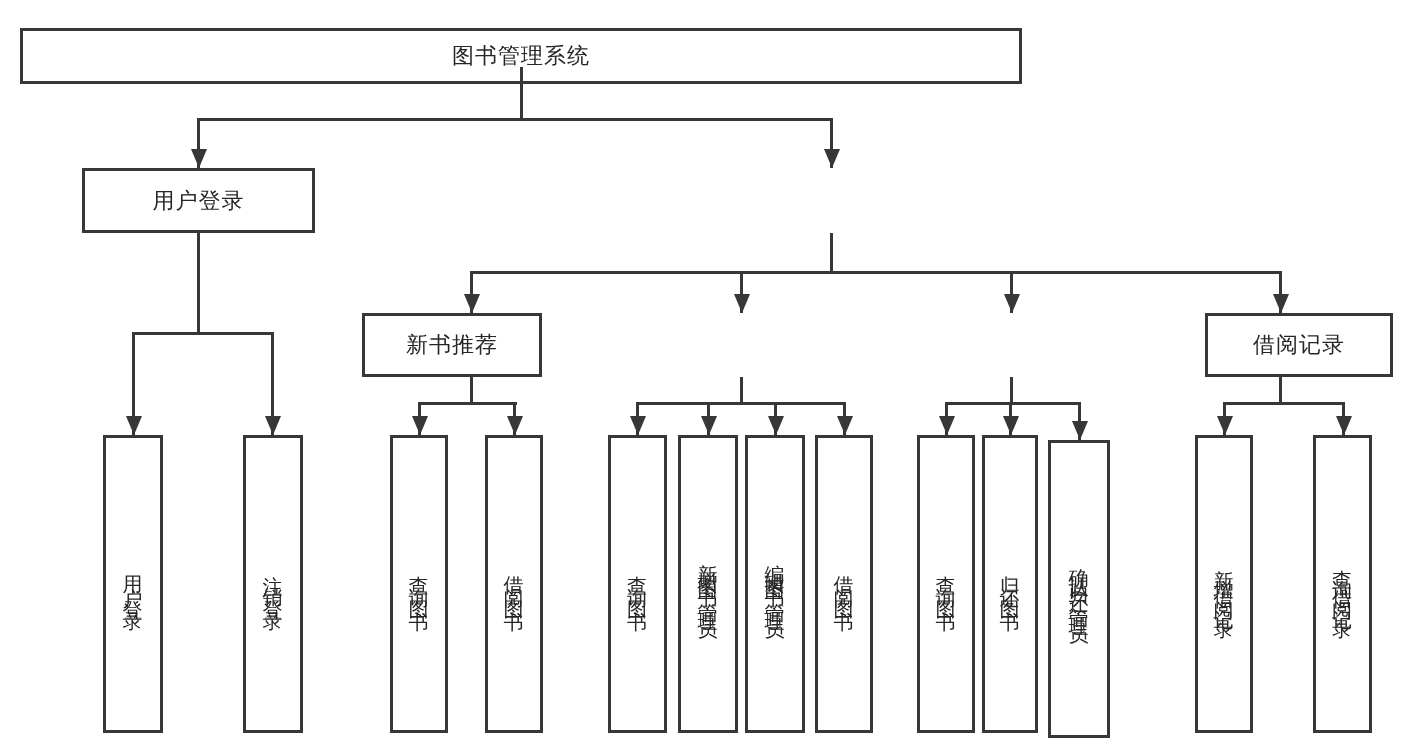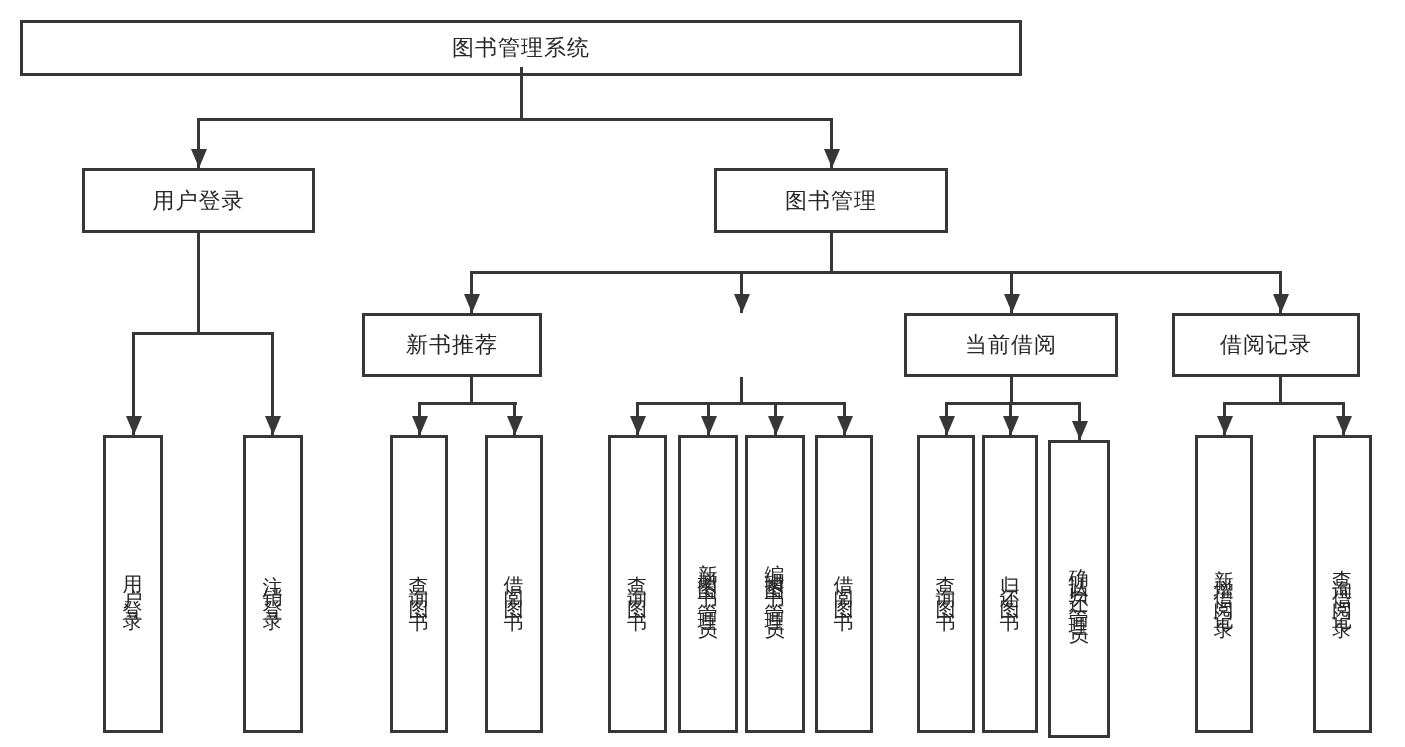--- a/index.html
+++ b/index.html
@@ -87,55 +87,49 @@
     text-shadow: 1px 1px 0 rgba(255,255,255,0.9);
     letter-spacing: 1px;
     pointer-events: none;
   }
 </style>
 </head>
 <body>
 
 <div class="canvas">
 
-  <div class="box" style="left:20px; top:20px; width:1002px; height:56px;">
+  <div class="box" style="left:20px; top:28px; width:1002px; height:56px;">
     <span>图书管理系统</span>
   </div>
 
   <div class="vline" style="left:520px; top:67px; height:53px;"></div>
   <div class="hline" style="left:197px; top:118px; width:636px;"></div>
   <div class="drop" style="left:197px; top:118px; height:50px;"></div>
   <div class="drop" style="left:830px; top:118px; height:50px;"></div>
 
   <div class="box" style="left:82px; top:168px; width:233px; height:65px;">
     <span>用户登录</span>
-  </div>
-  <div class="box" style="left:714px; top:168px; width:234px; height:65px;">
-    <span>图书管理</span>
   </div>
 
   <div class="vline" style="left:197px; top:232px; height:102px;"></div>
   <div class="hline" style="left:132px; top:332px; width:142px;"></div>
   <div class="drop" style="left:132px; top:332px; height:103px;"></div>
   <div class="drop" style="left:271px; top:332px; height:103px;"></div>
 
   <div class="vline" style="left:830px; top:233px; height:40px;"></div>
   <div class="hline" style="left:470px; top:271px; width:812px;"></div>
   <div class="drop" style="left:470px; top:271px; height:42px;"></div>
   <div class="drop" style="left:740px; top:271px; height:42px;"></div>
   <div class="drop" style="left:1010px; top:271px; height:42px;"></div>
   <div class="drop" style="left:1279px; top:271px; height:42px;"></div>
 
   <div class="box" style="left:362px; top:313px; width:180px; height:64px;">
     <span>新书推荐</span>
   </div>
-  <div class="box" style="left:904px; top:313px; width:214px; height:64px;">
-    <span>当前借阅</span>
-  </div>
-  <div class="box" style="left:1172px; top:313px; width:188px; height:64px;">
+  <div class="box" style="left:1205px; top:313px; width:188px; height:64px;">
     <span>借阅记录</span>
   </div>
 
   <div class="vline" style="left:470px; top:377px; height:27px;"></div>
   <div class="hline" style="left:418px; top:402px; width:99px;"></div>
   <div class="drop" style="left:418px; top:402px; height:33px;"></div>
   <div class="drop" style="left:513px; top:402px; height:33px;"></div>
 
   <div class="vline" style="left:740px; top:377px; height:27px;"></div>
   <div class="hline" style="left:636px; top:402px; width:209px;"></div>

